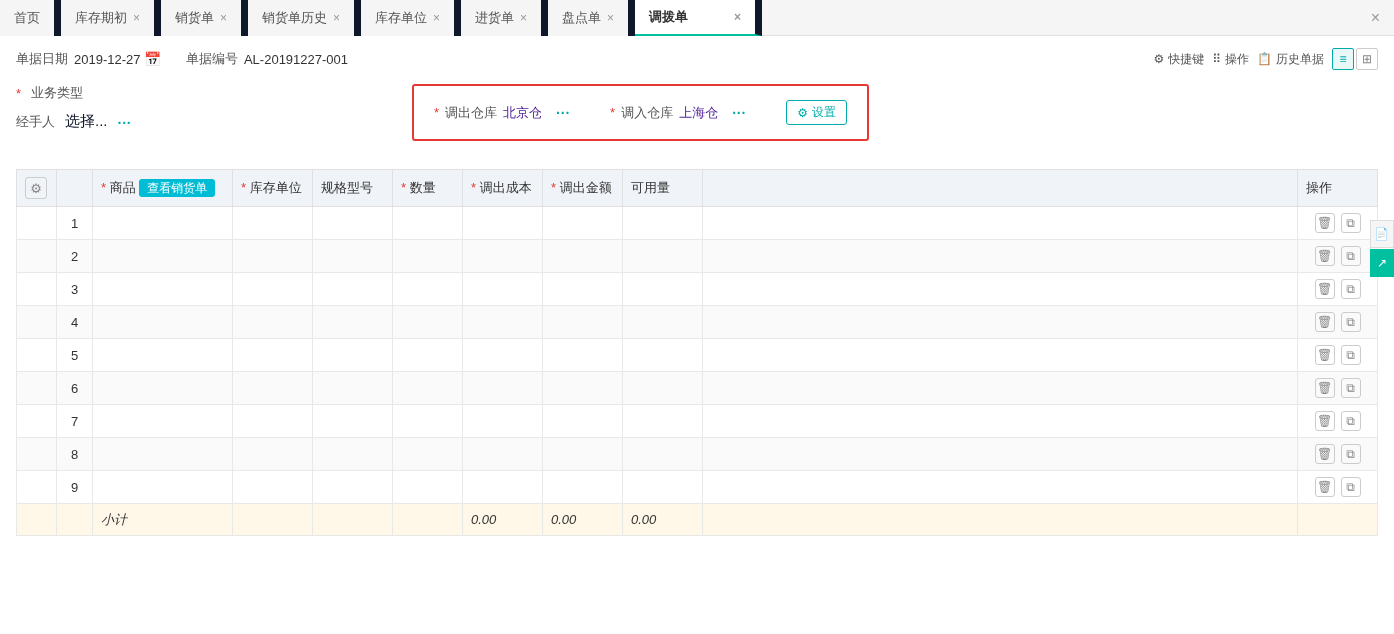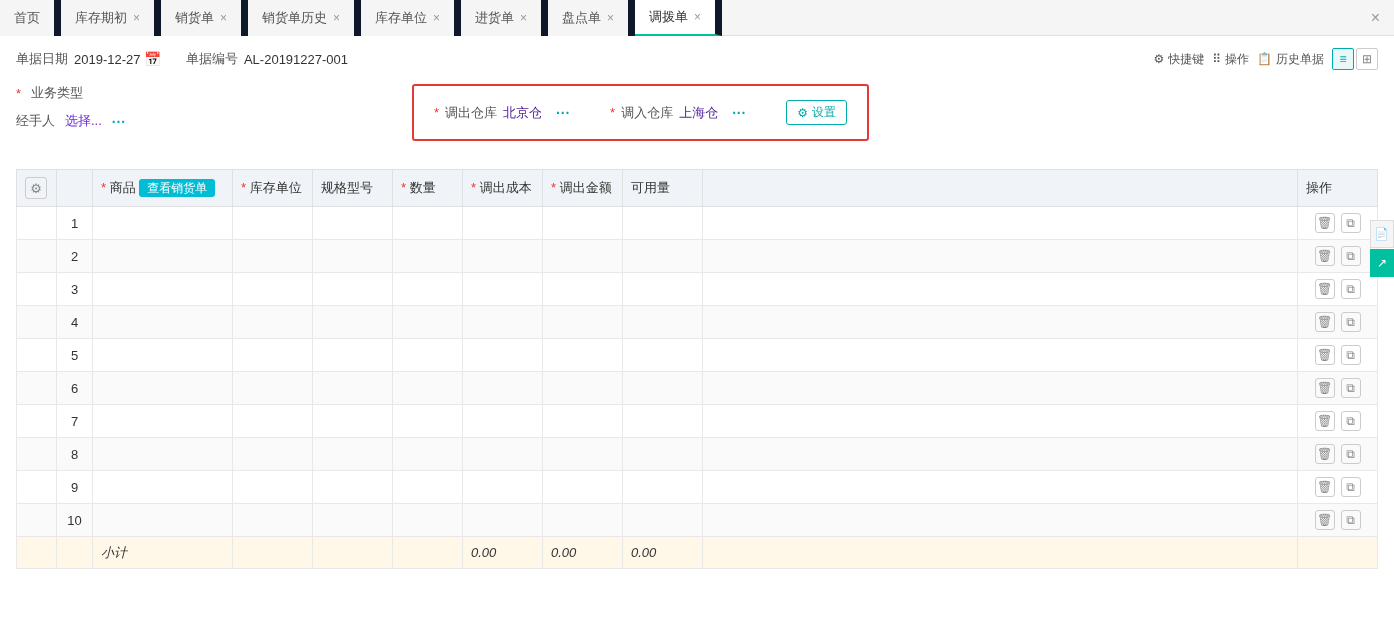--- a/index.html
+++ b/index.html
@@ -23,21 +23,22 @@
       font-size: 13px;
       color: #555;
       border-right: 7px solid #0f172a;
       white-space: nowrap;
       background: #f5f5f5;
     }
     .tab-item.active {
       background: #fff;
       color: #333;
       border-bottom: 2px solid #00c0a0;
-      font-weight: 400;
+      font-weight: 700;
+      gap: 40px;
     }
     .tab-item .tab-close {
       margin-left: 6px;
       color: #999;
       font-size: 12px;
       cursor: pointer;
     }
 
     .tab-bar-close {
       margin-left: auto;
@@ -164,22 +165,22 @@
     }
 
     
     .manager-row {
       display: flex;
       align-items: flex-end;
       gap: 10px;
       margin-bottom: 14px;
     }
     .manager-input {
-      color: #6d28d9;
-      font-size: 13px;
+      color: #0f172a;
+      font-size: 15px;
       cursor: pointer;
     }
     .manager-dots {
       color: #00aaaa;
       cursor: pointer;
       font-size: 14px;
       font-weight: bold;
     }
 
     
@@ -583,38 +584,20 @@
           <td class="col-amount"></td>
           <td class="col-avail"></td>
           <td style="flex:1;"></td>
           <td class="col-op">
             <div class="op-icons">
               <div class="op-icon">🗑</div>
               <div class="op-icon">⧉</div>
             </div>
           </td>
         </tr>
-        <tr>
-          <td class="col-gear"></td>
-          <td class="col-num">10</td>
-          <td class="col-goods"></td>
-          <td class="col-unit"></td>
-          <td class="col-spec"></td>
-          <td class="col-qty"></td>
-          <td class="col-cost"></td>
-          <td class="col-amount"></td>
-          <td class="col-avail"></td>
-          <td style="flex:1;"></td>
-          <td class="col-op">
-            <div class="op-icons">
-              <div class="op-icon">🗑</div>
-              <div class="op-icon">⧉</div>
-            </div>
-          </td>
-        </tr>
 
         <tr class="subtotal">
           <td class="col-gear"></td>
           <td class="col-num"></td>
           <td class="col-goods">
             <span>小计</span>
           </td>
           <td class="col-unit"></td>
           <td class="col-spec"></td>
           <td class="col-qty">

